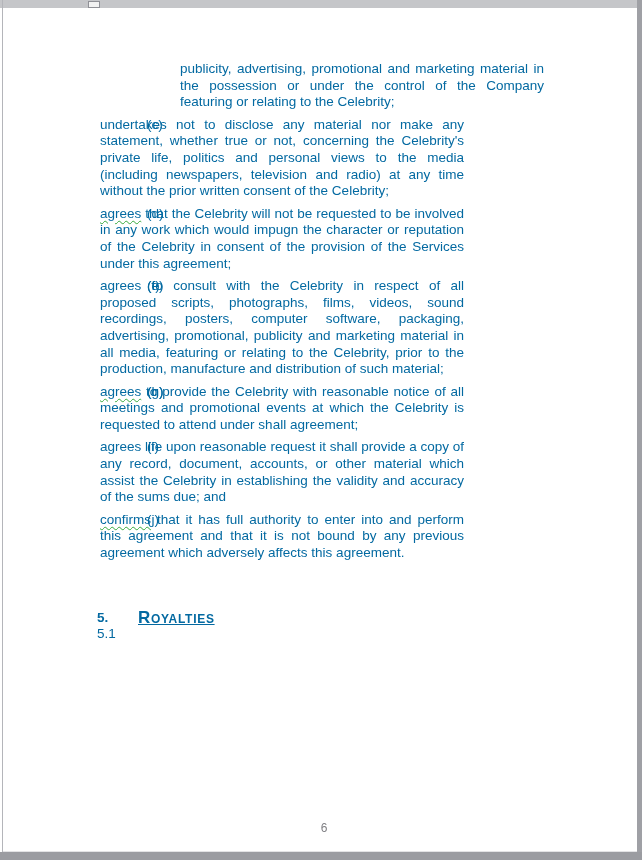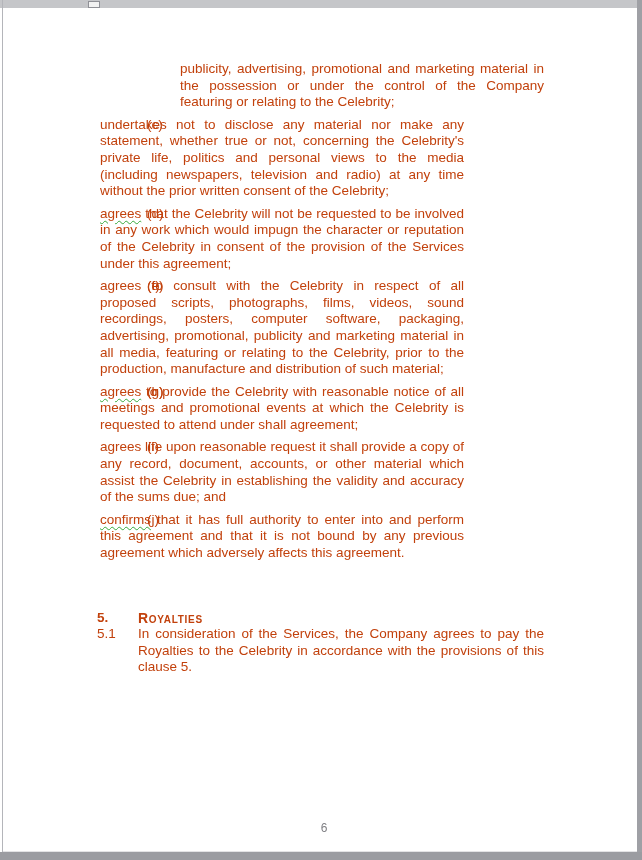--- a/index.html
+++ b/index.html
@@ -35,21 +35,21 @@
   }
   
   .page {
     position: absolute; left: 3px; top: 8px; right: 5px; bottom: 8px;
     background: #ffffff;
     border-bottom: 1px solid #e3e3e5;
   }
   .content {
     position: absolute; left: -3px; top: 53px; 
     width: 642px;
-    color: #c2410c;
+    color: #0369a1;
     font-size: 13.5px;
     line-height: 16.6px;
   }
   .para {
     margin: 0 0 6px 180px;
     width: 364px;
     text-align: justify;
   }
   .clause-row {
     position: relative;
@@ -79,21 +79,22 @@
   }
   .section-number {
     position: absolute;
     left: 97px;
     top: 0;
   }
   .section-title {
     margin-left: 138px;
     font-variant: small-caps;
     letter-spacing: 0.7px;
-    font-size: 14px;
+    font-size: 17px;
+    text-decoration: underline;
   }
   .subclause-row {
     position: relative;
   }
   .subclause-number {
     position: absolute;
     left: 97px;
     top: 0;
   }
   .subclause-text {
@@ -175,21 +176,20 @@
   </div>
 </div>
 
     <div class="section-row">
       <span class="section-number">5.</span>
       <div class="section-title">Royalties</div>
     </div>
 
     <div class="subclause-row">
       <span class="subclause-number">5.1</span>
-      <div class="subclause-text">In consideration of the Services, the Company agrees to pay the Royalties to the Celebrity in accordance with the provisions of this clause 5.</div>
     </div>
 
   </div>
 
   <div class="page-number">6</div>
 </div>
 
 <div class="chrome-right"></div>
 <div class="chrome-bottom"></div>
 

